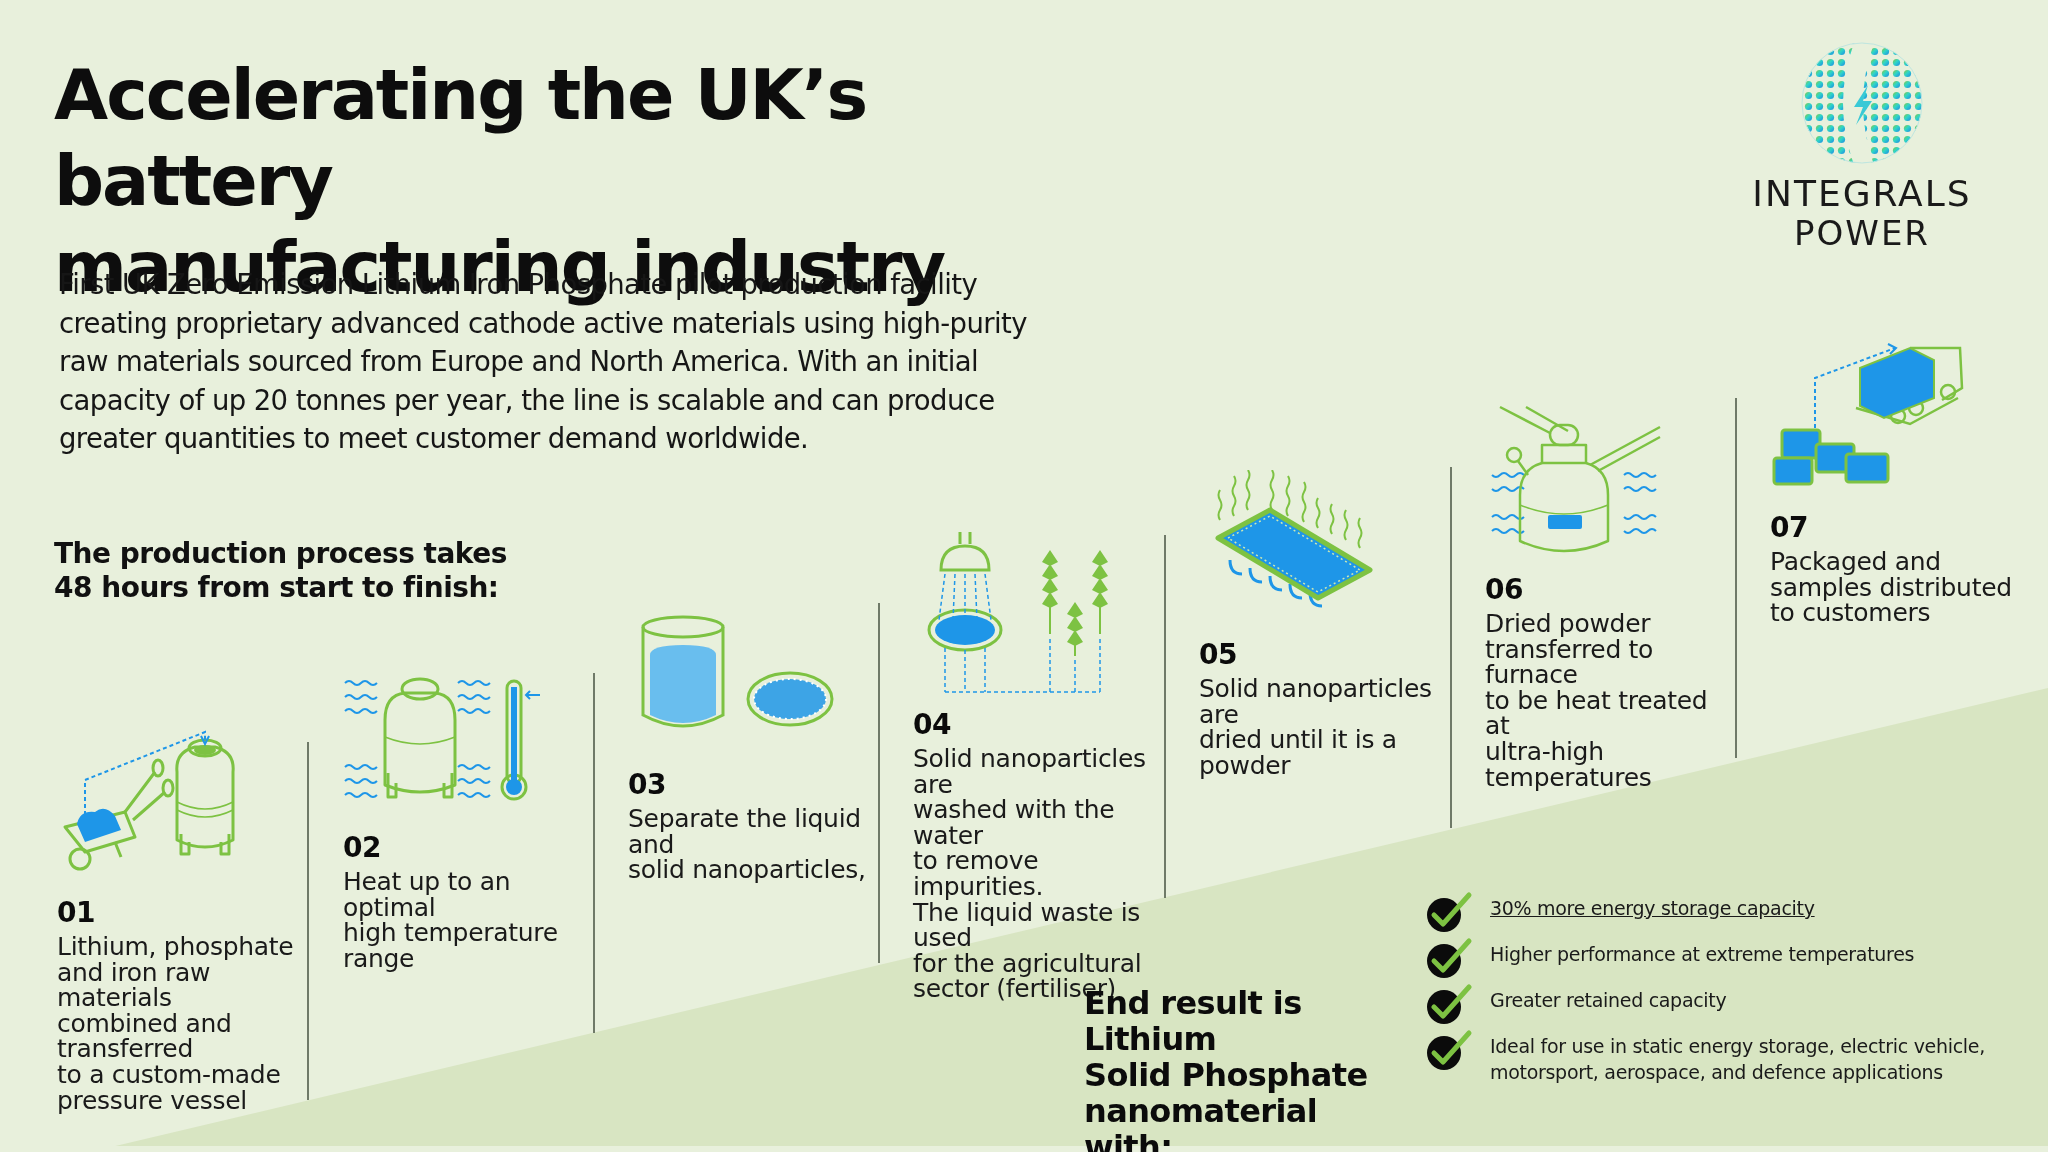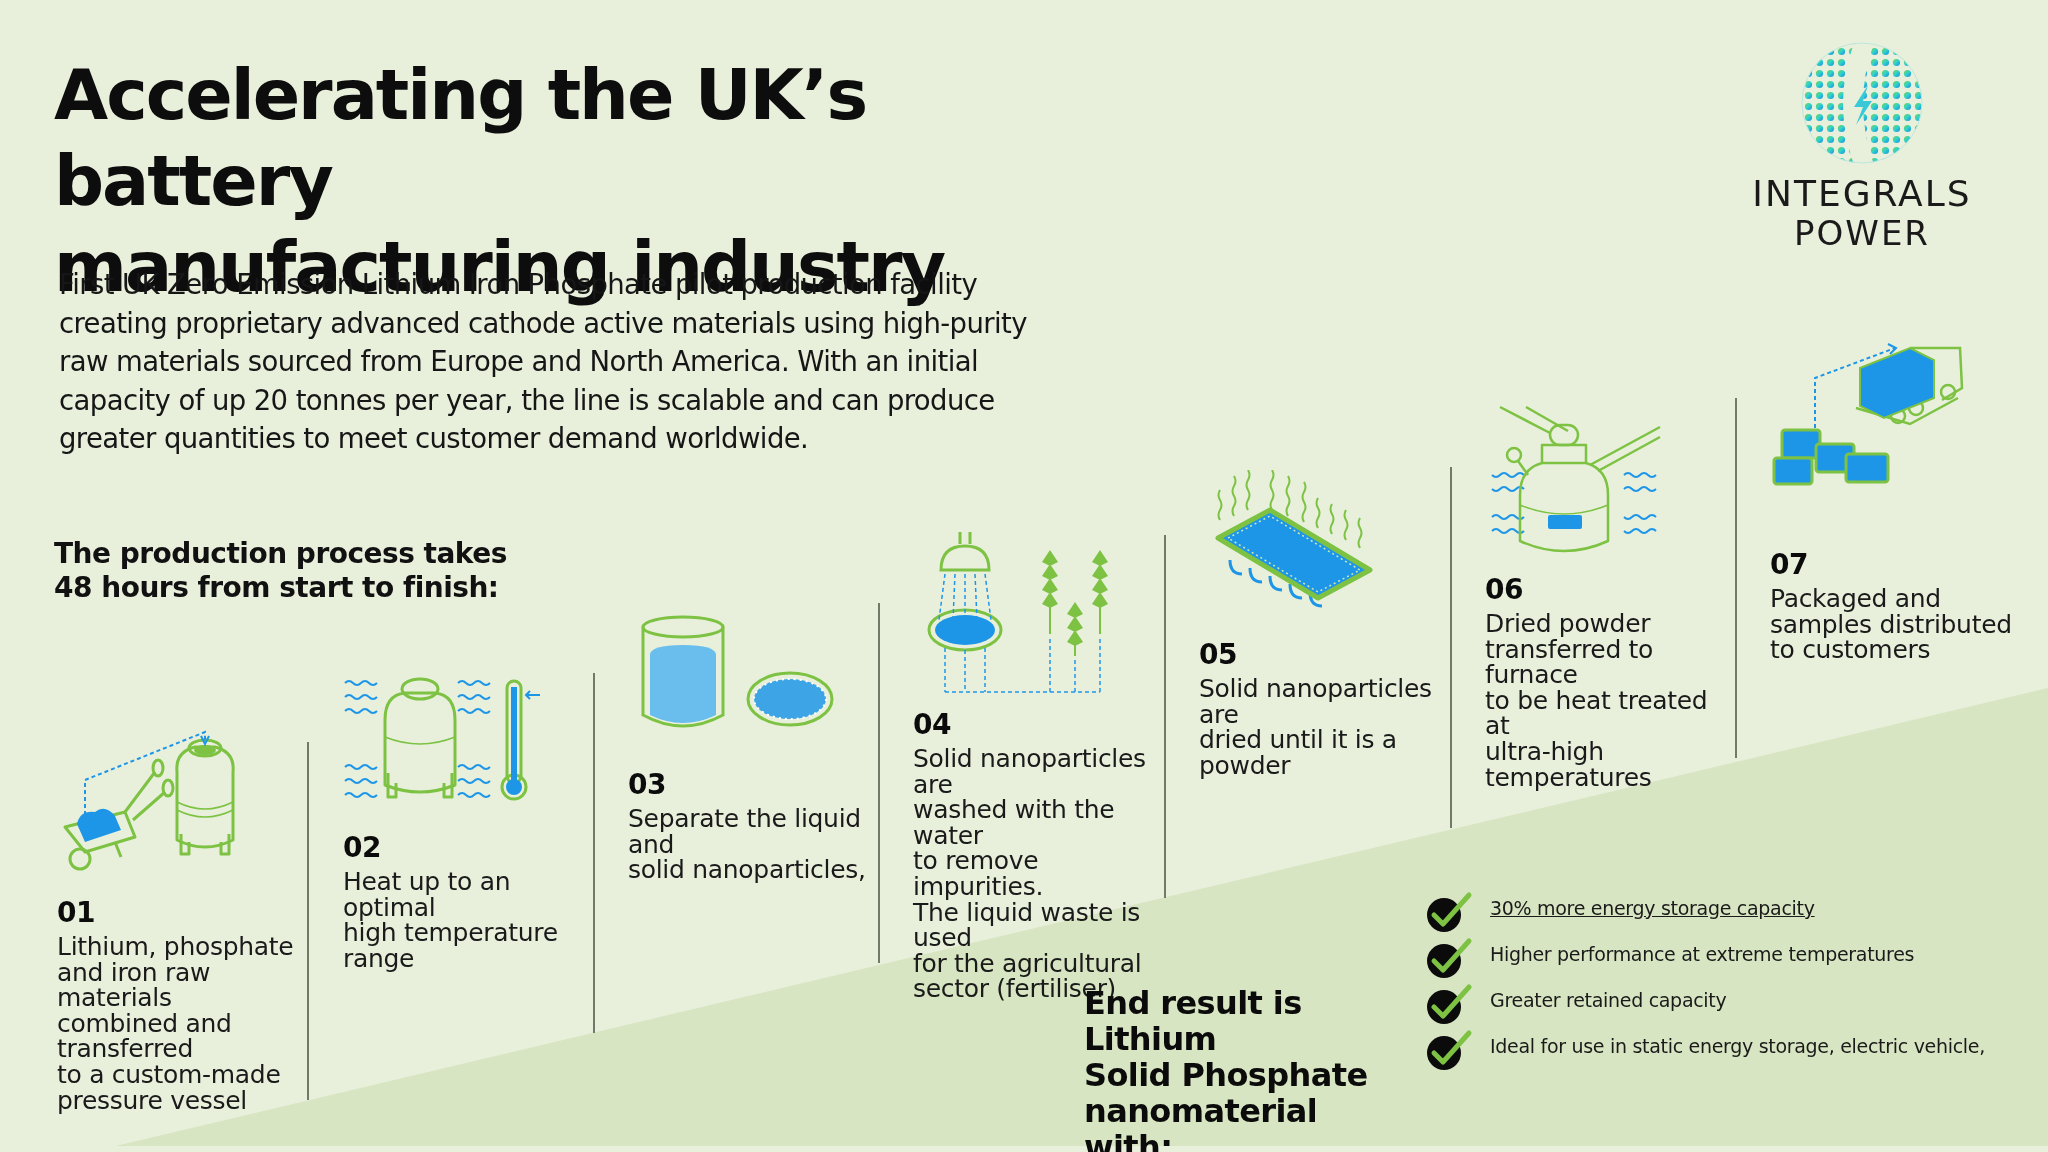--- a/index.html
+++ b/index.html
@@ -275,21 +275,21 @@
   </g>
   <polygon points="90,30 140,10 164,22 164,60 114,80 90,68" fill="#1e96e8" stroke="#7dc242" stroke-width="2"></polygon>
   <g fill="#1e96e8" stroke="#7dc242" stroke-width="3">
     <rect x="12" y="92" width="38" height="28" rx="3"></rect>
     <rect x="46" y="106" width="38" height="28" rx="3"></rect>
     <rect x="4" y="120" width="38" height="26" rx="3"></rect>
     <rect x="76" y="116" width="42" height="28" rx="3"></rect>
   </g>
 </svg>
 
-<div class="step" style="left:1770px; top:513px; width:250px;margin-top:37px;">
+<div class="step" style="left:1770px; top:513px; width:250px;">
   <div class="step-num">07</div>
   <p class="step-text">
     <span>Packaged and</span><br>
     <span>samples distributed</span><br>
     <span>to customers</span>
   </p>
 </div>
 
 <h3 class="end-heading">
   <span>End result is Lithium</span><br>
@@ -318,14 +318,15 @@
         <path d="M9 24 L18 33 L44 4" fill="none" stroke="#7dc242" stroke-width="5" stroke-linecap="round" stroke-linejoin="round"></path>
       </svg>
     <span>Greater retained capacity</span>
   </li>
   <li class="benefit">
     <svg class="check" viewBox="0 0 48 44">
         <circle cx="19" cy="24" r="17" fill="#0b0b0b"></circle>
         <path d="M9 24 L18 33 L44 4" fill="none" stroke="#7dc242" stroke-width="5" stroke-linecap="round" stroke-linejoin="round"></path>
       </svg>
     <span>Ideal for use in static energy storage, electric vehicle,</span><br>
+    <span>motorsport, aerospace, and defence applications</span>
   </li>
 </ul>
 
 </body></html>

